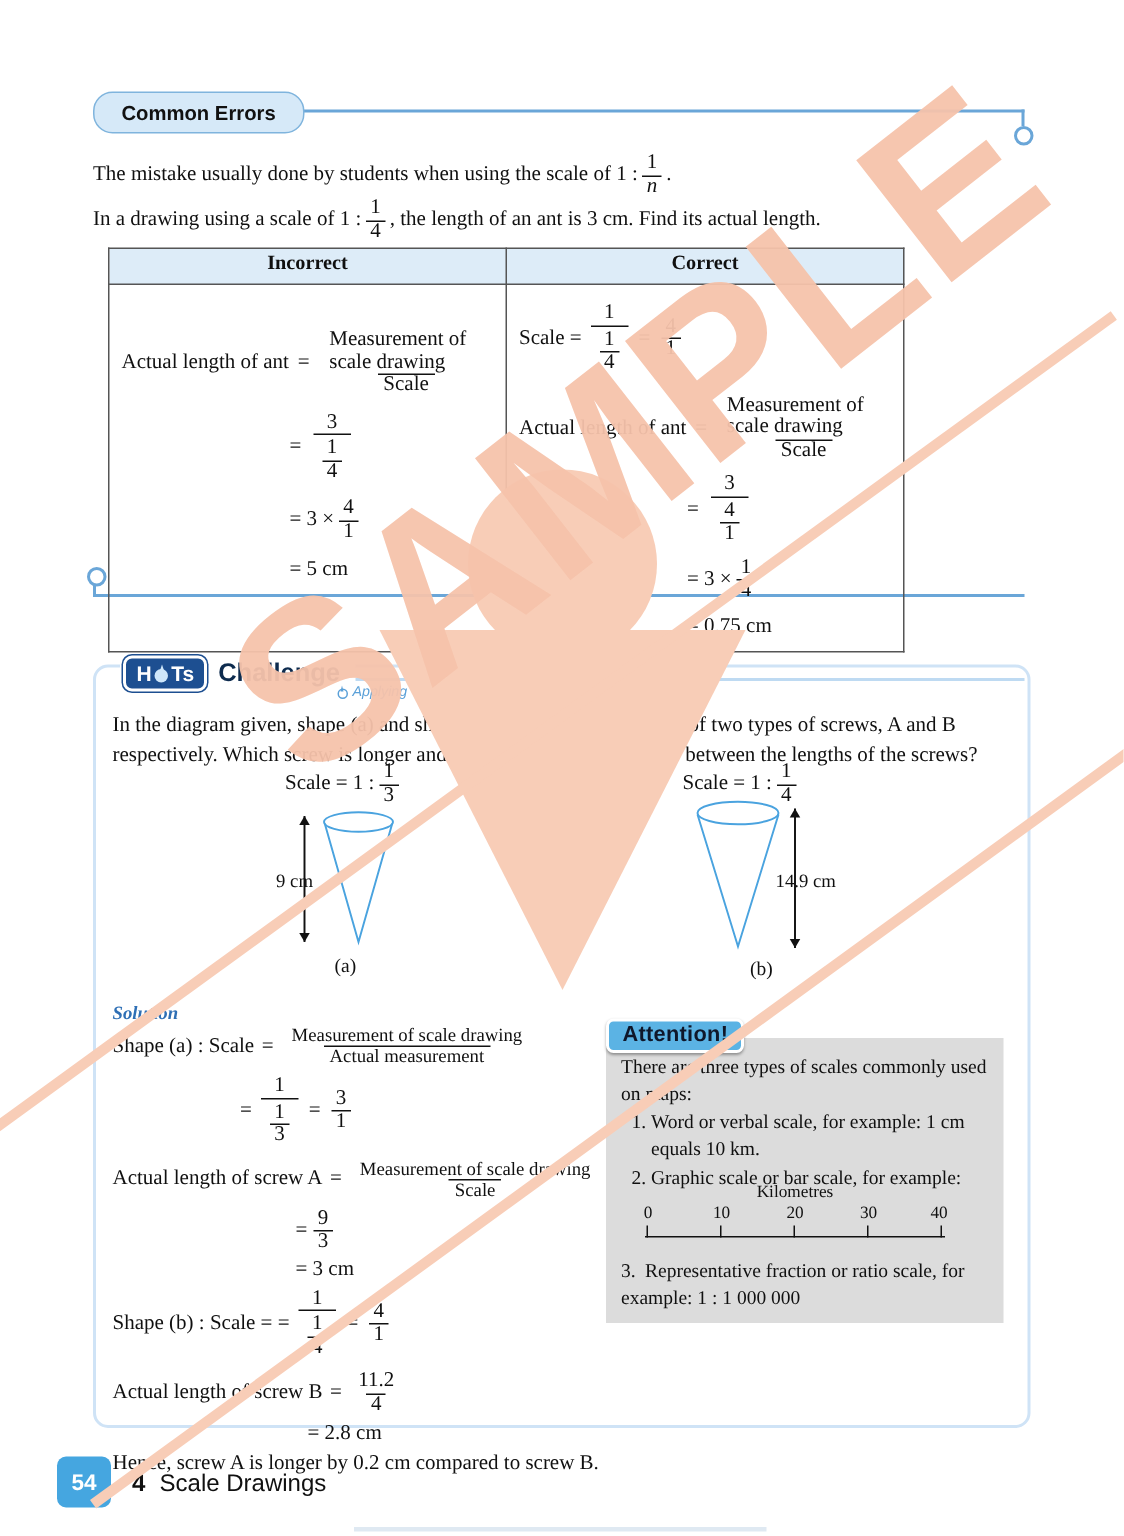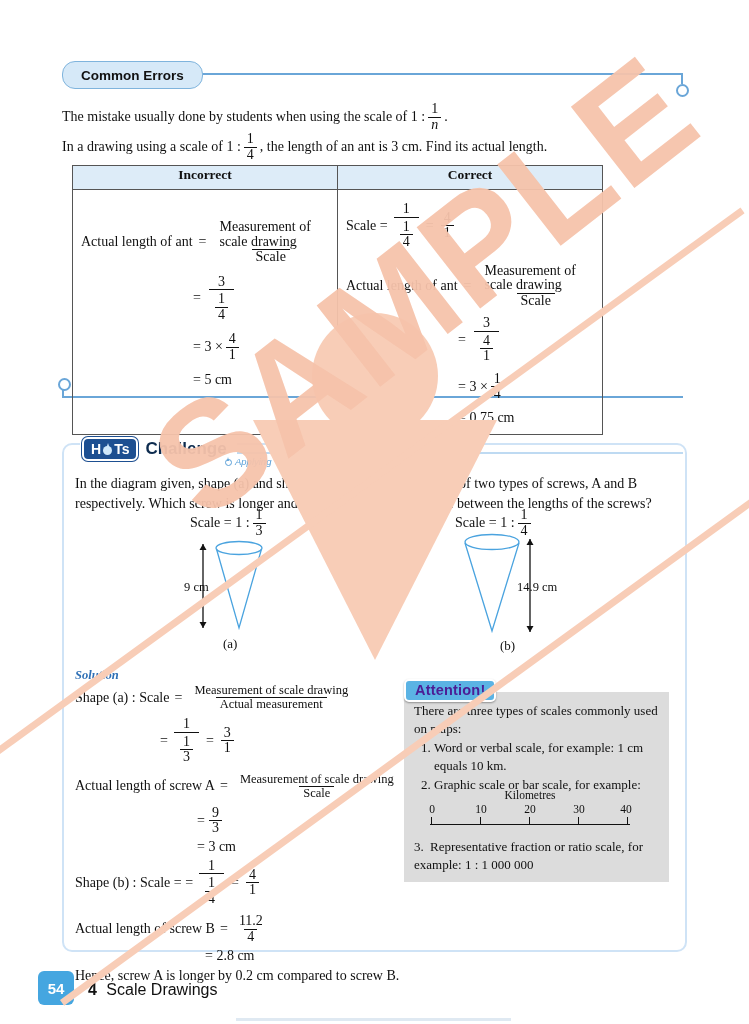--- a/index.html
+++ b/index.html
@@ -127,21 +127,21 @@
   .indent{margin-left:112px;}
 
   
   .att-box{position:absolute;left:404px;top:692px;width:265px;height:190px;
     background:#dcdcdc;z-index:12;}
   .att-badge{position:absolute;left:404px;top:679px;
     background:#5bb3e4;border:2px solid #fff;border-radius:5px;
     box-shadow:0 1px 2px rgba(0,0,0,.35);
     padding:1px 9px 2px 9px;
     font-family:"Liberation Sans",sans-serif;font-weight:700;font-size:14.5px;
-    color:#4c1d95;z-index:14;letter-spacing:.2px;}
+    color:#0f172a;z-index:14;letter-spacing:.2px;}
   .att-body{position:absolute;left:414px;top:702px;width:248px;
     font-size:13px;line-height:1.35;z-index:14;}
   .att-list{margin:2px 0 0 0;padding-left:20px;}
   .att-list li{margin-bottom:2px;}
   .barscale{position:absolute;left:430px;top:789px;width:200px;z-index:14;}
   .bs-title{text-align:center;font-size:11.5px;margin-bottom:2px;}
   .bs-nums{position:relative;height:13px;}
   .bs-nums span{position:absolute;font-size:11.5px;transform:translateX(-50%);}
   .bs-line{position:relative;height:9px;}
   .bs-line .axis{position:absolute;left:0;top:8px;width:200px;height:1.4px;background:#111;}

